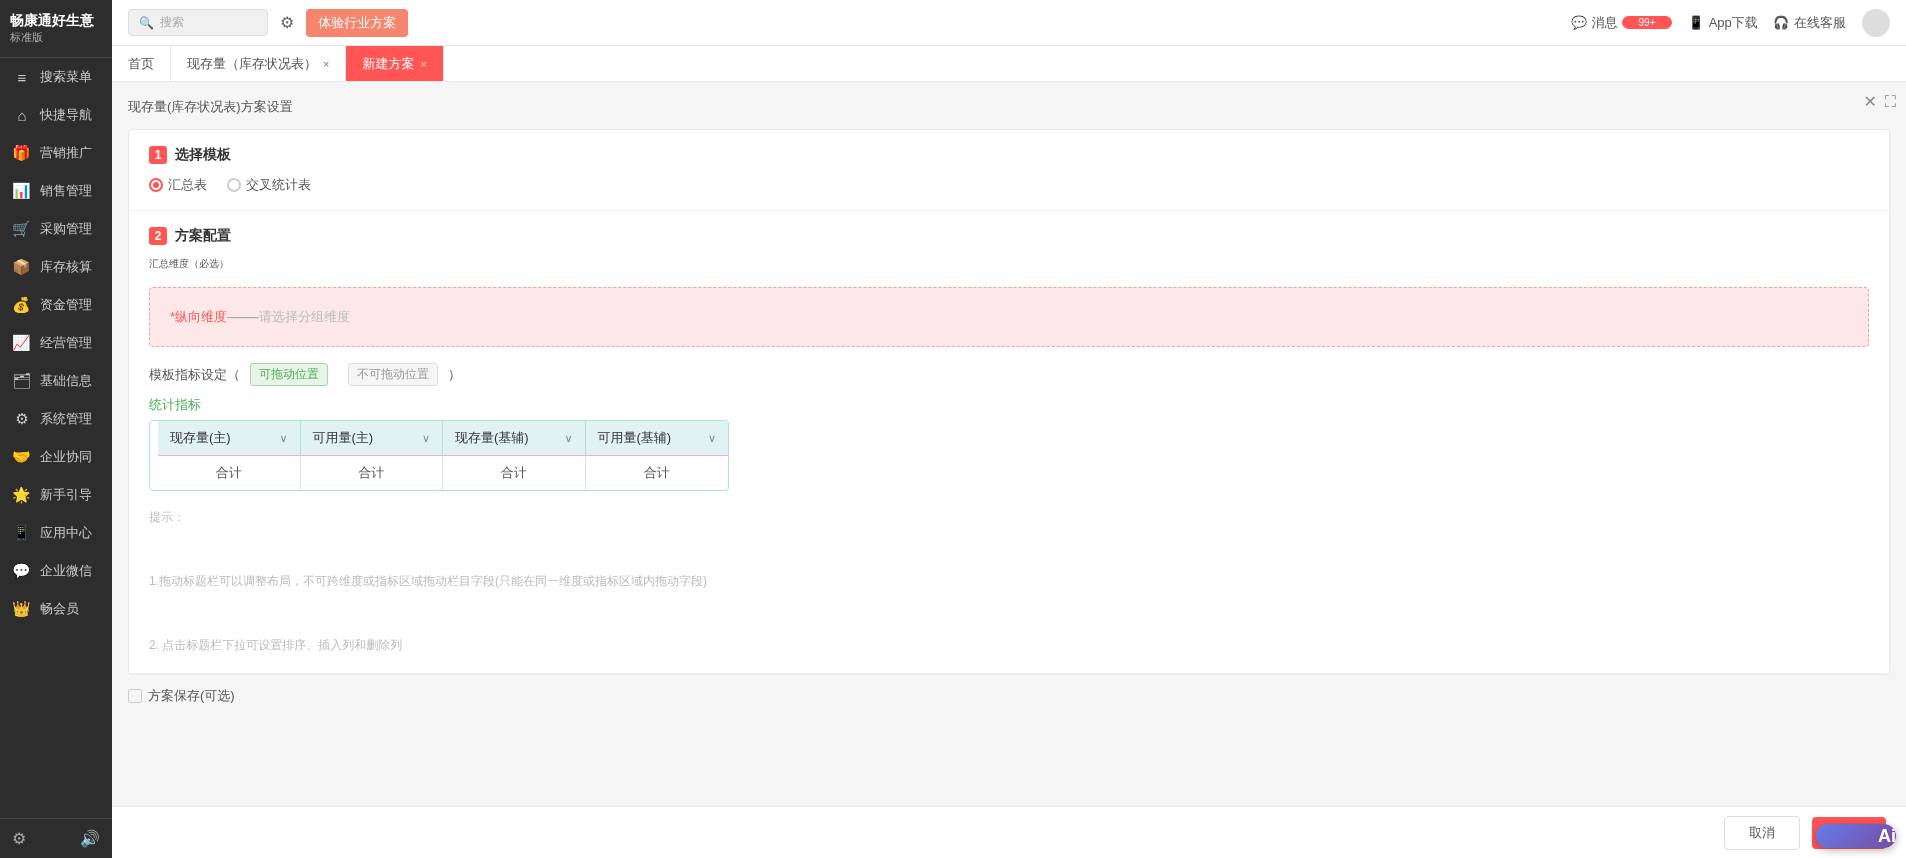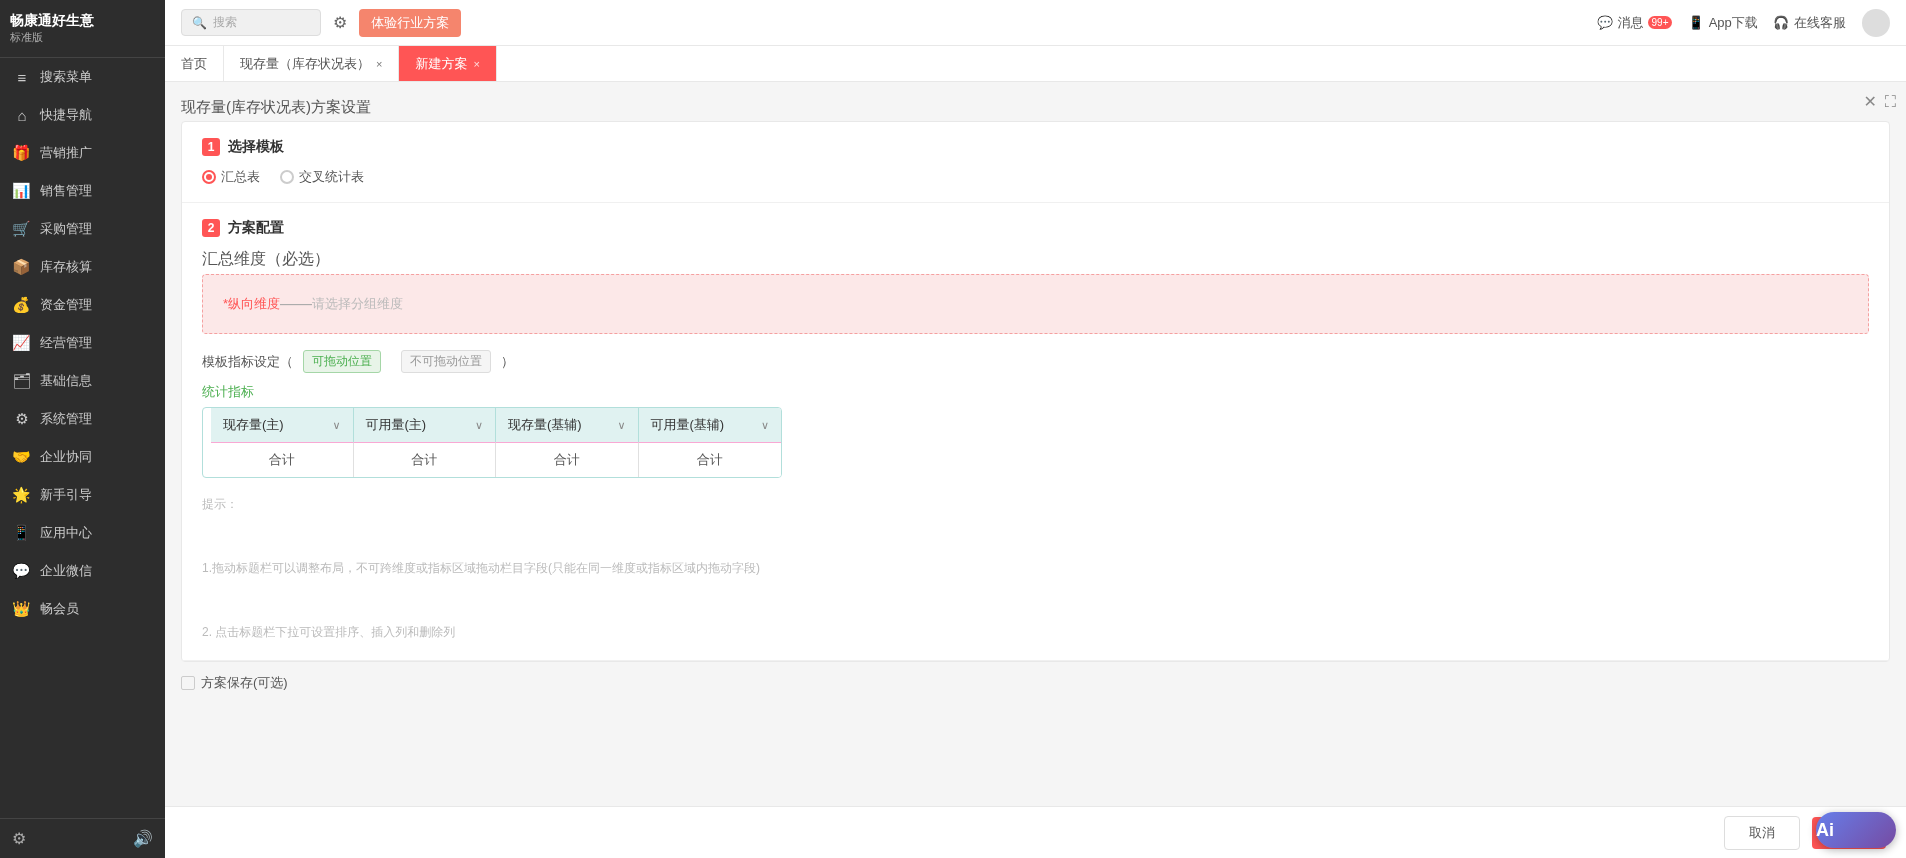--- a/index.html
+++ b/index.html
@@ -1,20 +1,20 @@
 <!DOCTYPE html>
 <html><head>
   <meta charset="utf-8">
   <style>
     * { box-sizing: border-box; margin: 0; padding: 0; }
     body { font-family: 'Microsoft YaHei', Arial, sans-serif; font-size: 13px; background: #f5f5f5; display: flex; height: 858px; overflow: hidden; }
 
     
     .sidebar {
-      width: 165px;
+      width: 112px;
       background: #2d2d2d;
       color: #ccc;
       display: flex;
       flex-direction: column;
       height: 100%;
       flex-shrink: 0;
     }
     .sidebar-logo {
       padding: 12px 10px;
       border-bottom: 1px solid #444;
@@ -73,21 +73,21 @@
       background: #f5856d;
       color: #fff;
       border: none;
       border-radius: 4px;
       padding: 5px 12px;
       cursor: pointer;
       font-size: 13px;
     }
     .top-header-right { display: flex; align-items: center; gap: 16px; color: #555; font-size: 13px; }
     .badge-item { display: flex; align-items: center; gap: 4px; cursor: pointer; }
-    .badge { background: #f55; color: #fff; border-radius: 8px; font-size: 10px; padding: 1px 4px; }
+    .badge { background: #f55; color: #fff; border-radius: 8px; font-size: 10px; padding: 1px 17px; }
     .user-avatar { width: 28px; height: 28px; border-radius: 50%; background: #ddd; }
 
     
     .tabs-bar {
       height: 36px;
       background: #fff;
       border-bottom: 1px solid #e8e8e8;
       display: flex;
       align-items: stretch;
       flex-shrink: 0;
@@ -111,23 +111,23 @@
 
     
     .content-area {
       flex: 1;
       overflow-y: auto;
       padding: 16px;
       background: #f5f5f5;
       position: relative;
     }
     .panel-header {
-      font-size: 15px;
+      font-size: 13px;
       color: #555;
-      margin-bottom: 4px;
+      margin-bottom: 13px;
     }
     .panel-close-btns {
       position: absolute;
       top: 10px;
       right: 10px;
       display: flex;
       gap: 8px;
     }
     .panel-close-btns button {
       background: none;
@@ -173,21 +173,21 @@
     .radio-group { display: flex; gap: 20px; align-items: center; }
     .radio-item { display: flex; align-items: center; gap: 5px; cursor: pointer; font-size: 13px; color: #555; }
     .radio-circle {
       width: 14px; height: 14px; border-radius: 50%; border: 2px solid #ccc;
       display: flex; align-items: center; justify-content: center;
     }
     .radio-circle.checked { border-color: #f55; }
     .radio-circle.checked::after { content:''; width:6px; height:6px; border-radius:50%; background:#f55; display:block; }
 
     
-    .dimension-label { font-size: 16px; color: #555; margin-bottom: 4px; }
+    .dimension-label { font-size: 10px; color: #555; margin-bottom: 16px; }
     .dimension-box {
       background: #fce8e8;
       border: 1px dashed #f5a0a0;
       border-radius: 4px;
       padding: 20px 20px;
       display: flex;
       align-items: center;
     }
     .dim-required { color: #f55; font-size: 13px; }
     .dim-arrow { color: #aaa; font-size: 16px; }
@@ -289,25 +289,25 @@
     .sidebar-menu::-webkit-scrollbar-thumb { background: #555; border-radius: 2px; }
 
     
     .ai-bubble {
       position: fixed;
       bottom: 10px;
       right: 10px;
       background: linear-gradient(135deg, #667eea 0%, #764ba2 100%);
       color: #fff;
       width: 80px;
-      height: 36px;
+      height: 24px;
       border-radius: 20px;
       display: flex;
       align-items: center;
-      justify-content: flex-start;
+      justify-content: flex-end;
       font-size: 18px;
       font-weight: bold;
       cursor: pointer;
       box-shadow: 0 2px 8px rgba(0,0,0,0.3);
       z-index: 999;
     }
   </style>
 </head>
 <body>
 

